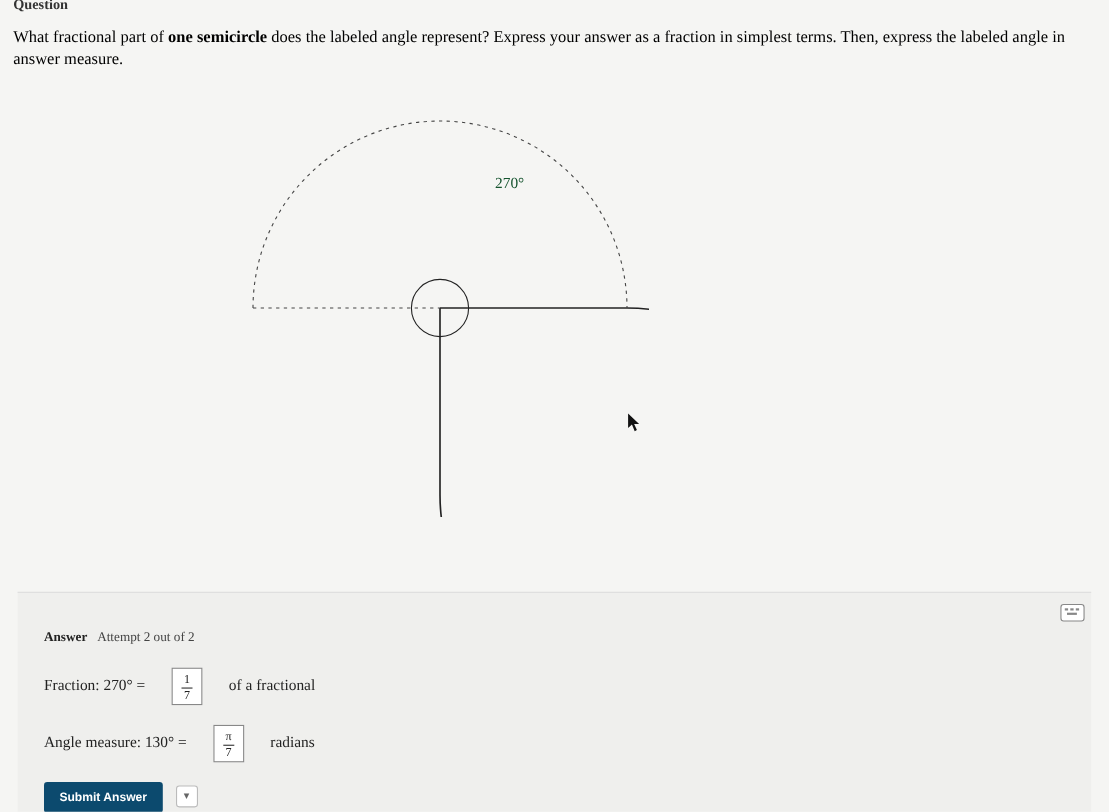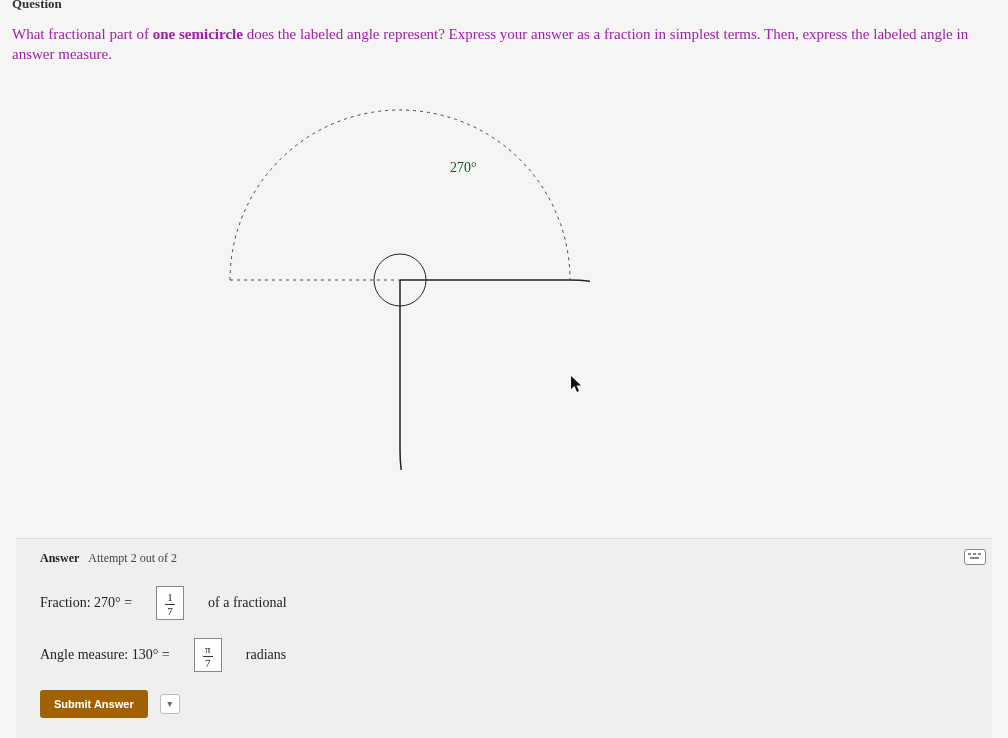--- a/index.html
+++ b/index.html
@@ -18,21 +18,21 @@
     font-size: 13px;
     font-weight: bold;
     color: #333;
   }
   .prompt {
     position: absolute;
     top: 24px;
     left: 12px;
     right: 0;
     font-size: 15px;
-    color: #a21caf;
+    color: #000000;
     line-height: 1.35;
     white-space: nowrap;
   }
   .prompt b { font-weight: bold; }
   .diagram {
     position: absolute;
     top: 90px;
     left: 210px;
     width: 380px;
     height: 380px;
@@ -58,20 +58,21 @@
     right: 16px;
     height: 200px;
     background: #efefed;
     border-top: 1px solid #ddd;
     padding: 12px 24px;
   }
   .answer-header {
     font-size: 12px;
     color: #444;
     margin-bottom: 20px;
+    margin-top: 21px;
   }
   .answer-header b { font-weight: bold; color: #222; }
   .row {
     display: flex;
     align-items: center;
     font-size: 14px;
     color: #222;
     margin-bottom: 18px;
     gap: 24px;
   }
@@ -87,21 +88,21 @@
     display: inline-flex;
     flex-direction: column;
     align-items: center;
     font-size: 11px;
     line-height: 1;
   }
   .frac .num { border-bottom: 1px solid #333; padding: 0 2px 1px; }
   .frac .den { padding-top: 1px; }
   .submit-btn {
     display: inline-block;
-    background: #a16207;
+    background: #0c4a6e;
     color: #fff;
     font-family: Arial, sans-serif;
     font-size: 11px;
     font-weight: bold;
     padding: 8px 14px;
     border: none;
     border-radius: 3px;
     cursor: pointer;
   }
   .tiny-btn {

